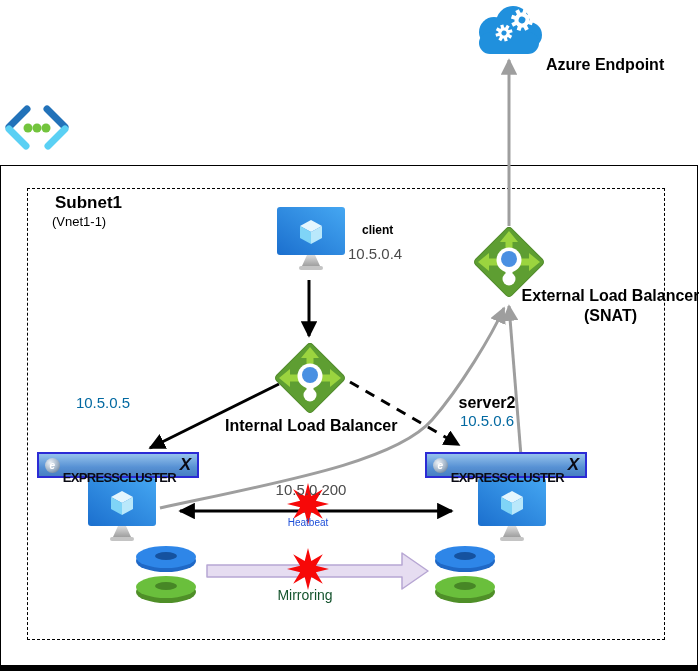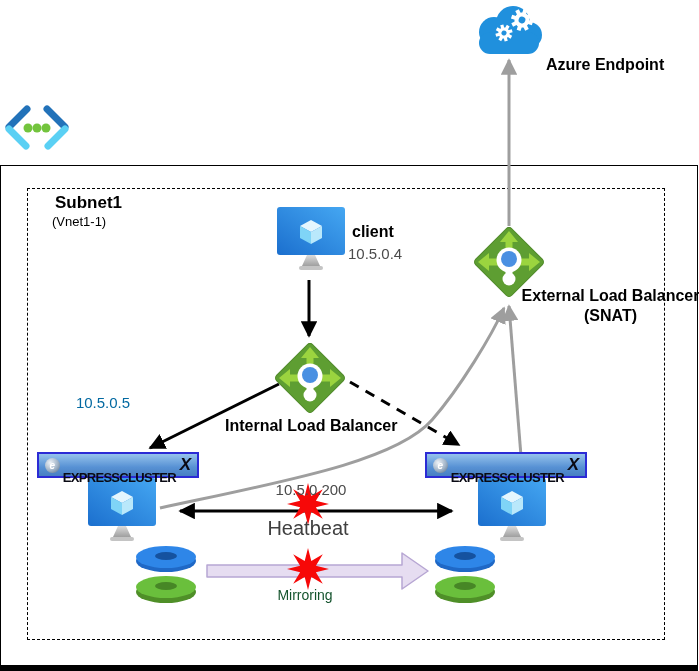--- a/index.html
+++ b/index.html
@@ -9,31 +9,31 @@
   #outer-box{left:0;top:165px;width:698px;height:506px;box-sizing:border-box;
              border:1.5px solid #000;border-bottom:6px solid #000;}
   #subnet-box{left:27px;top:188px;width:638px;height:452px;box-sizing:border-box;
               border:1.5px dashed #000;}
   .lbl{position:absolute;white-space:nowrap;}
   .b{font-weight:bold;}
   .ip{color:#4b4b4b;}
   .ctr{text-align:center;}
   #subnet-title{left:55px;top:193px;font-size:17px;font-weight:bold;}
   #subnet-sub{left:52px;top:214px;font-size:13px;}
-  #client-name{left:352px;top:223px;font-size:16px;}
+  #client-name{left:362px;top:223px;font-size:12px;}
   #client-ip{left:348px;top:245px;font-size:15px;}
   #ilb-name{left:225px;top:417px;width:172px;font-size:16px;}
   #ilb-ip{left:225px;top:437px;width:172px;font-size:15px;margin-top:44px;}
   #elb-block{left:519px;top:286px;width:183px;font-size:16px;font-weight:bold;line-height:20px;}
   #server1-block{left:43px;top:394px;width:120px;}
   #server2-block{left:427px;top:394px;width:120px;}
   .srv-name{font-size:16px;font-weight:bold;}
   .srv-ip{font-size:15px;color:#0369a1;}
   #azure-endpoint-label{left:546px;top:56px;font-size:16px;font-weight:bold;}
-  #heartbeat-label{left:258px;top:517px;width:100px;font-size:20px;color:#404040;}
+  #heartbeat-label{left:258px;top:517px;width:100px;font-size:10px;color:#1d4ed8;}
   #mirroring-label{left:255px;top:587px;width:100px;font-size:14px;color:#14532d;}
   .ec-banner{position:absolute;width:162px;height:26px;box-sizing:border-box;
              border:2px solid #2b2bd5;background:linear-gradient(180deg,#96c3ec 0%,#5791d4 60%,#477fc2 100%);
              display:flex;align-items:center;justify-content:center;gap:3px;}
   .ec-brand{font-size:13px;font-weight:bold;letter-spacing:-0.7px;color:#0a0a14;margin-top:24px;}
   .ec-x{font-size:17px;font-weight:bold;font-style:italic;color:#0a0a14;margin-left:1px;}
   .ec-globe{width:15px;height:15px;border-radius:50%;flex:0 0 auto;
             background:radial-gradient(circle at 35% 32%,#eef3f8,#9fb2c6 55%,#5a7088 95%);
             display:flex;align-items:center;justify-content:center;
             font-size:10px;font-style:italic;font-weight:bold;color:#fff;}
@@ -228,19 +228,23 @@
   <div class="lbl ip ctr" id="ilb-ip">10.5.0.200</div>
 
   <div class="lbl ctr" id="elb-block">
     <div>External Load Balancer</div>
     <div>(SNAT)</div>
   </div>
 
   <div class="lbl ctr" id="server1-block">
     <div class="srv-ip">10.5.0.5</div>
   </div>
+  <div class="lbl ctr" id="server2-block">
+    <div class="srv-name">server2</div>
+    <div class="srv-ip">10.5.0.6</div>
+  </div>
 
   <div class="lbl" id="azure-endpoint-label">Azure Endpoint</div>
 
   <div class="lbl ctr" id="heartbeat-label">Heatbeat</div>
   <div class="lbl ctr" id="mirroring-label">Mirroring</div>
 
 </div>
 
 </body></html>

